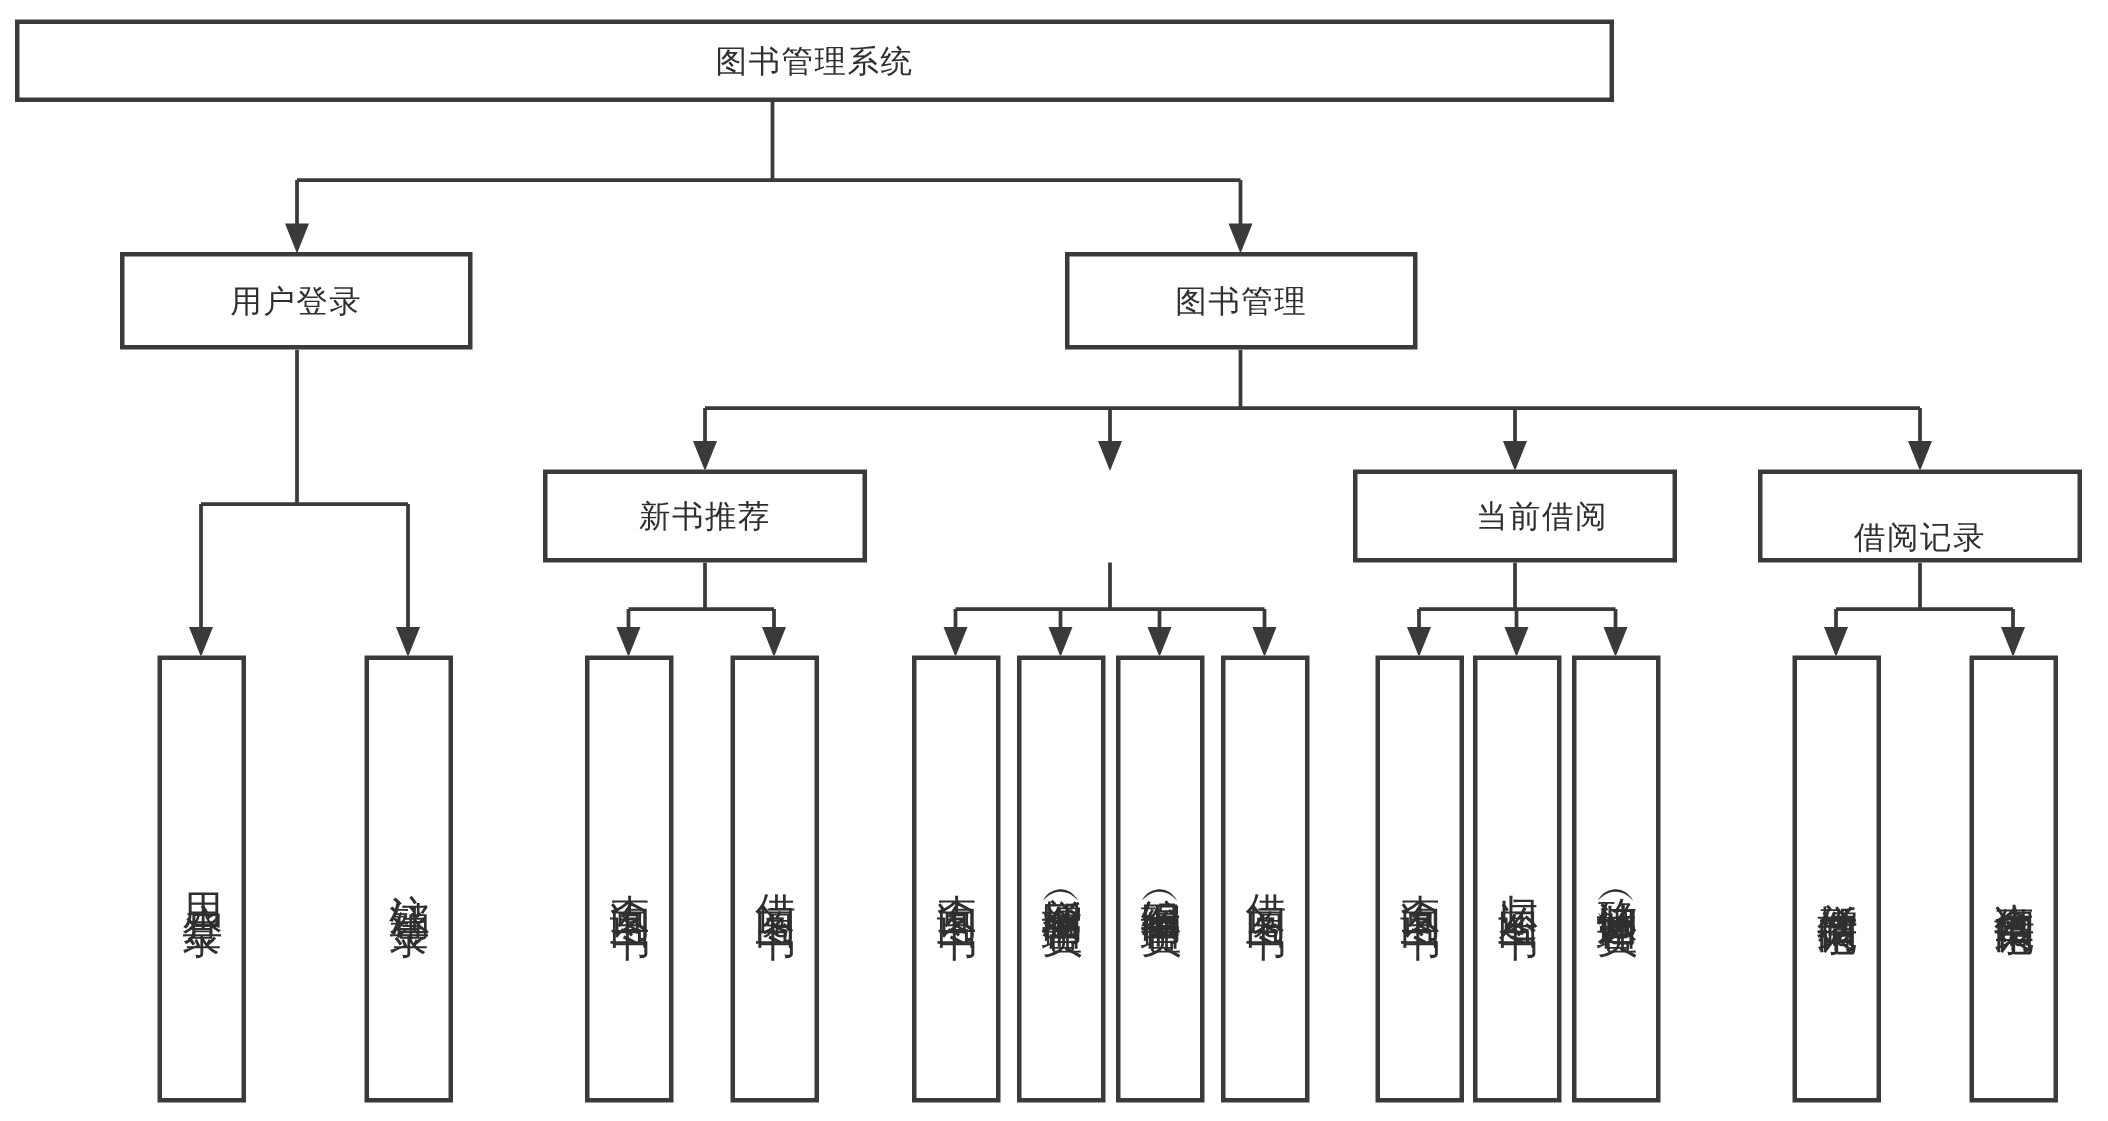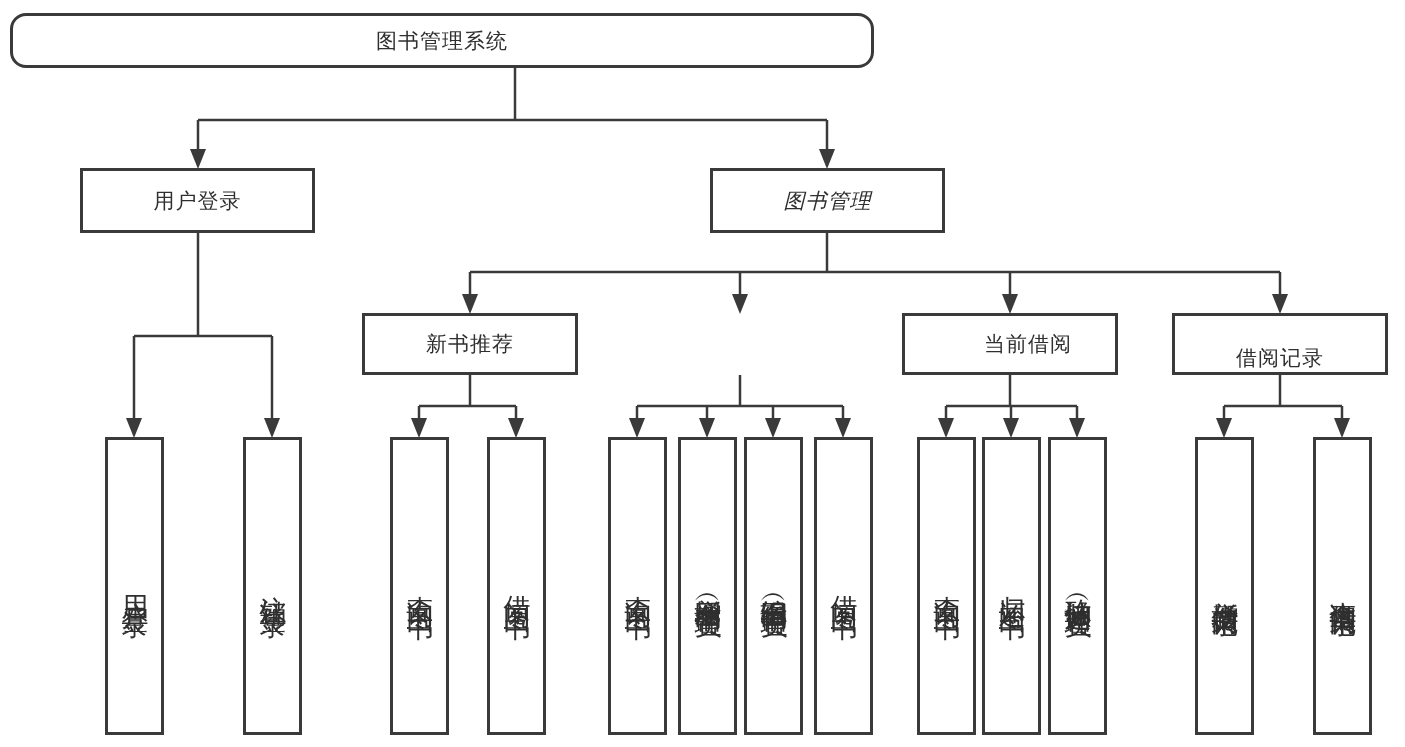--- a/index.html
+++ b/index.html
@@ -43,23 +43,23 @@
   .node.v .vtext {
     writing-mode: vertical-rl;
     text-orientation: mixed;
     line-height: 1;
     letter-spacing: 6px;
   }
   .node.v .vtext.tight {
     letter-spacing: 2px;
   }
   
-  .n-root          { left: 10px;   top: 13px;  width: 864px; height: 55px; border-radius: 16px; }
+  .n-root          { left: 10px;   top: 13px;  width: 1066px; height: 55px; }
   .n-user-login    { left: 80px;   top: 168px; width: 235px;  height: 65px; }
-  .n-book-mgmt     { left: 710px;  top: 168px; width: 235px;  height: 65px; font-style: italic; }
+  .n-book-mgmt     { left: 710px;  top: 168px; width: 235px;  height: 65px; }
   .n-new-book      { left: 362px;  top: 313px; width: 216px;  height: 62px; }
   .n-book-borrow   { left: 632px;  top: 313px; width: 216px;  height: 62px; }
   .n-cur-borrow    { left: 902px;  top: 313px; width: 216px;  height: 62px; padding-left: 36px; }
   .n-borrow-rec    { left: 1172px; top: 313px; width: 216px;  height: 62px; align-items: flex-end; }
   .leaf            { top: 437px; width: 59px; height: 298px; }
   .n-leaf-login    { left: 105px;  }
   .n-leaf-logout   { left: 243px;  }
   .n-leaf-nbr-q    { left: 390px;  }
   .n-leaf-nbr-b    { left: 487px;  }
   .n-leaf-bb-q     { left: 608px;  }

